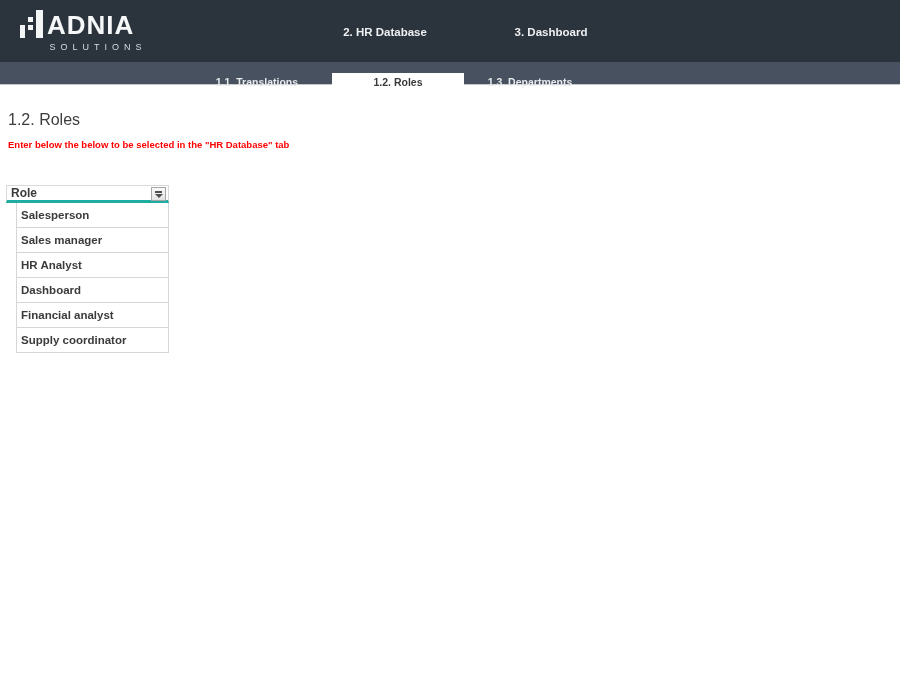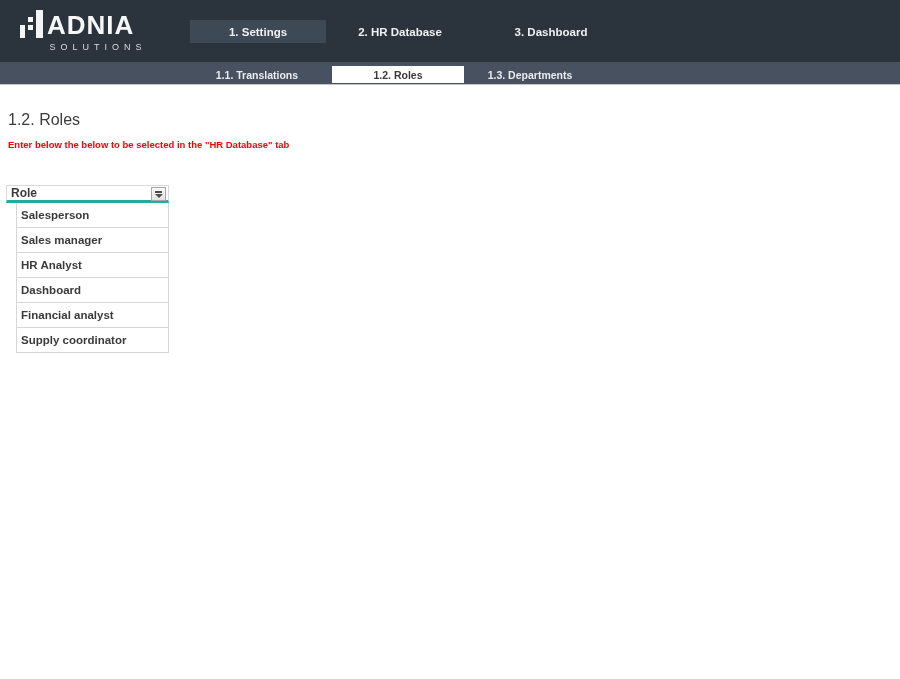--- a/index.html
+++ b/index.html
@@ -41,32 +41,32 @@
   }
 
   
   .top-nav-item {
     position: absolute; top: 20px; height: 23px;
     display: flex; align-items: center; justify-content: center;
     color: #eef0f2; font-size: 11.5px; font-weight: 600;
     cursor: pointer;
   }
   .top-nav-settings { left: 190px; width: 136px; background: #3e4956; }
-  .top-nav-hr { left: 331px; width: 138px; }
+  .top-nav-hr { left: 316px; width: 138px; }
   .top-nav-dash { left: 481px; width: 140px; }
 
   
   .sub-nav {
     position: absolute; left: 0; top: 62px;
     width: 900px; height: 23px;
     background: #47515f;
     border-bottom: 1px solid #c2c6cb;
   }
   .sub-nav-item {
-    position: absolute; top: 4px; height: 17px;
+    position: absolute; top: 11px; height: 17px;
     display: flex; align-items: center; justify-content: center;
     color: #e9ebee; font-size: 10.5px; font-weight: 600;
     cursor: pointer;
   }
   .sub-nav-translations { left: 190px; width: 134px; }
   .sub-nav-roles { left: 332px; width: 132px; background: #ffffff; color: #3a3a3a; }
   .sub-nav-departments { left: 464px; width: 132px; }
 
   
   .page-title {
@@ -136,21 +136,20 @@
             <span></span>
             <span></span>
           </div>
         <div class="bar-tall"></div>
       </div>
       <div class="brand-name">ADNIA</div>
     </div>
     <div class="brand-tagline">SOLUTIONS</div>
   </div>
 
-  <div class="top-nav-item top-nav-settings">1. Settings</div>
   <div class="top-nav-item top-nav-hr">2. HR Database</div>
   <div class="top-nav-item top-nav-dash">3. Dashboard</div>
 </div>
 
 <div class="sub-nav">
   <div class="sub-nav-item sub-nav-translations">1.1. Translations</div>
   <div class="sub-nav-item sub-nav-roles">1.2. Roles</div>
   <div class="sub-nav-item sub-nav-departments">1.3. Departments</div>
 </div>
 

